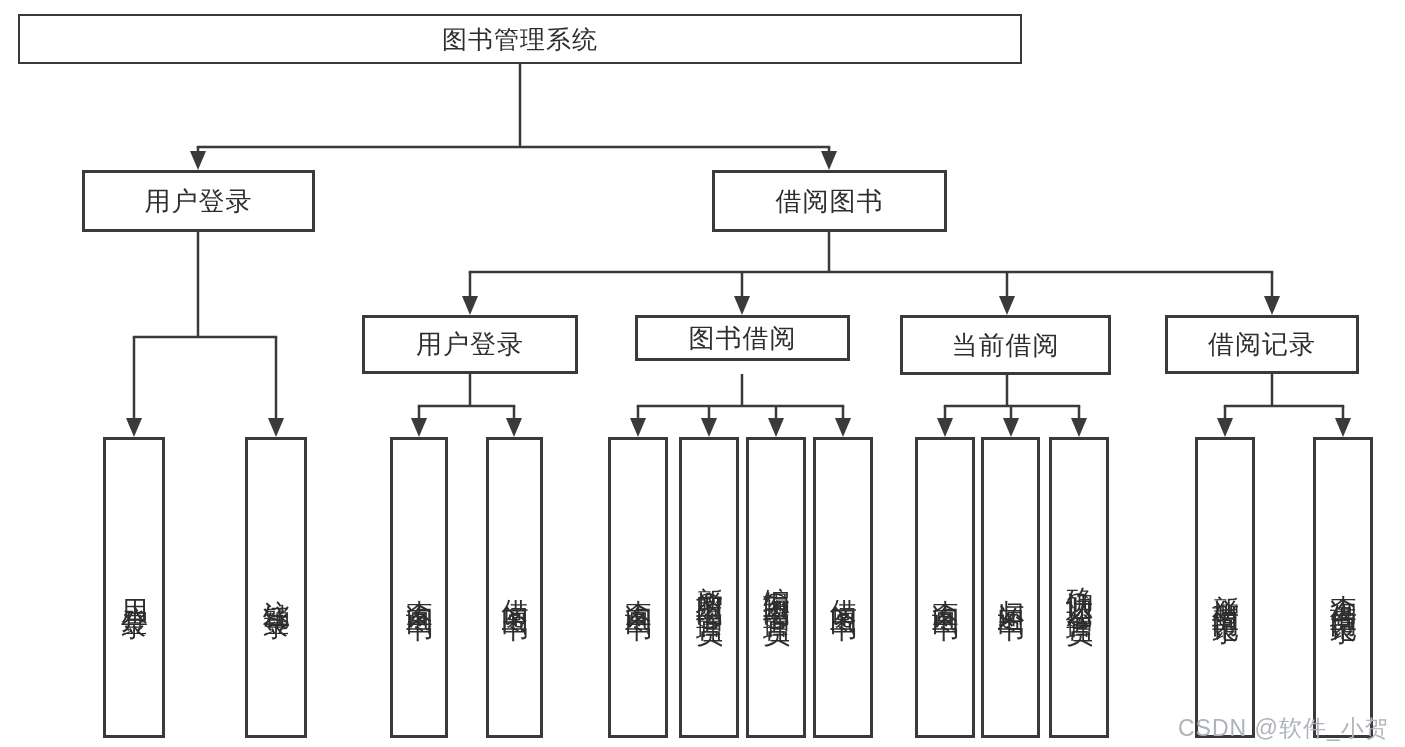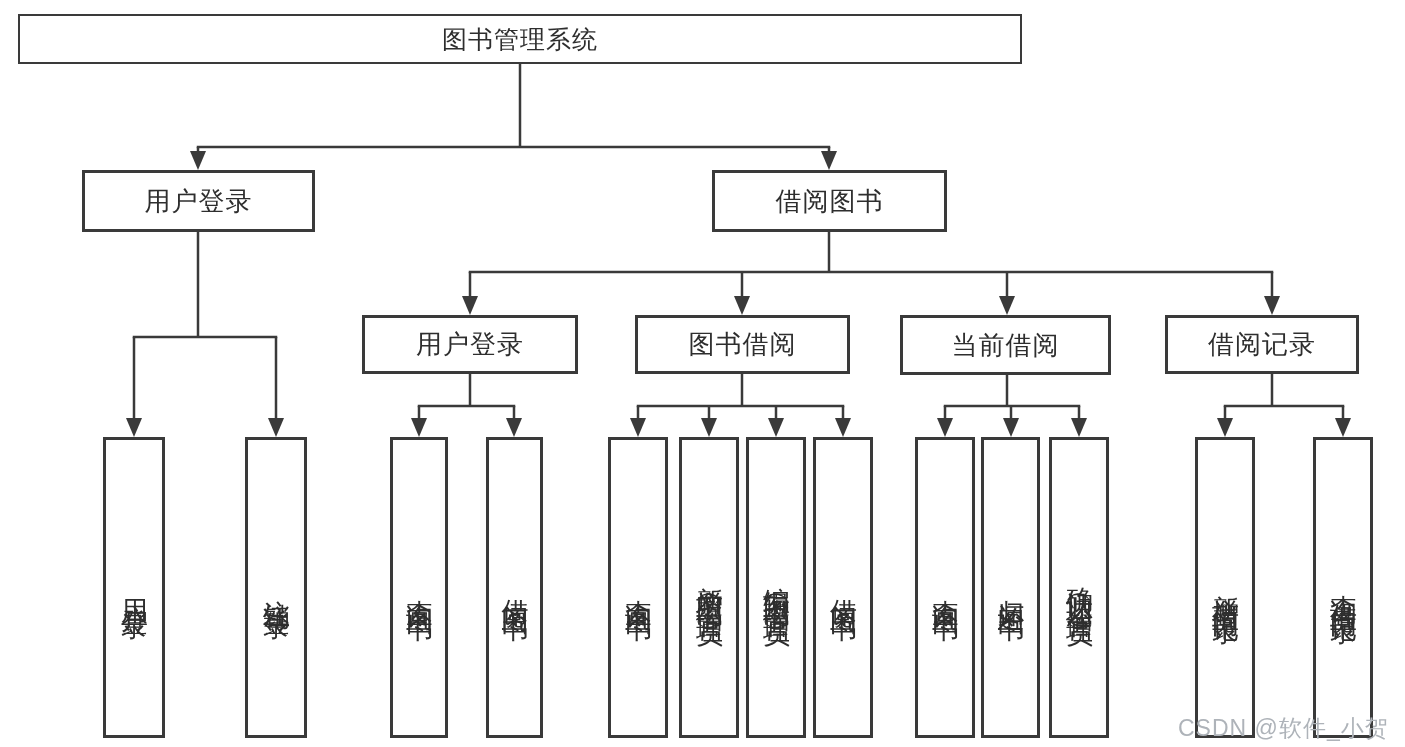--- a/index.html
+++ b/index.html
@@ -99,21 +99,21 @@
       <line x1="1343" y1="406" x2="1343" y2="421" stroke="#3a3a3a" stroke-width="2.5"></line>
       <polygon points="1335,418 1351,418 1343,437" fill="#3a3a3a"></polygon>
     </svg>
 
   <div class="node root" style="left:18px;top:14px;width:1004px;height:50px">图书管理系统</div>
 
   <div class="node" style="left:82px;top:170px;width:233px;height:62px">用户登录</div>
   <div class="node" style="left:712px;top:170px;width:235px;height:62px">借阅图书</div>
 
   <div class="node" style="left:362px;top:315px;width:216px;height:59px">用户登录</div>
-  <div class="node" style="left:635px;top:315px;width:215px;height:59px">图书借阅</div>
+  <div class="node" style="left:635px;top:315px;width:215px;height:46px">图书借阅</div>
   <div class="node" style="left:900px;top:315px;width:211px;height:60px">当前借阅</div>
   <div class="node" style="left:1165px;top:315px;width:194px;height:59px">借阅记录</div>
 
   <div class="node leaf" style="left:103px;top:437px;width:62px;height:301px">用户登录</div>
   <div class="node leaf" style="left:245px;top:437px;width:62px;height:301px">注销登录</div>
 
   <div class="node leaf" style="left:390px;top:437px;width:58px;height:301px">查询图书</div>
   <div class="node leaf" style="left:486px;top:437px;width:57px;height:301px">借阅图书</div>
 
   <div class="node leaf" style="left:608px;top:437px;width:60px;height:301px">查询图书</div>

